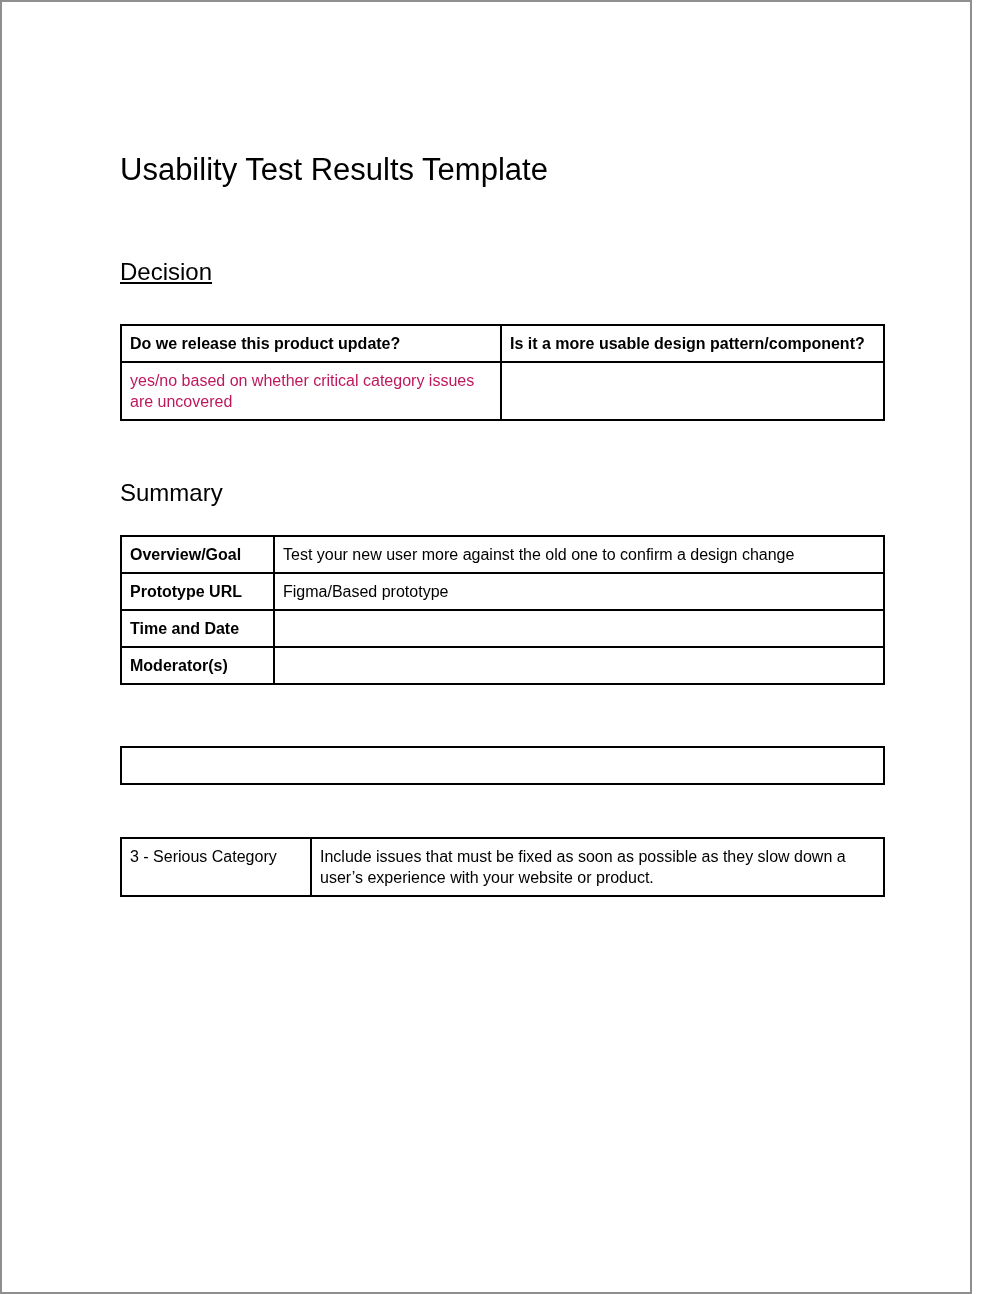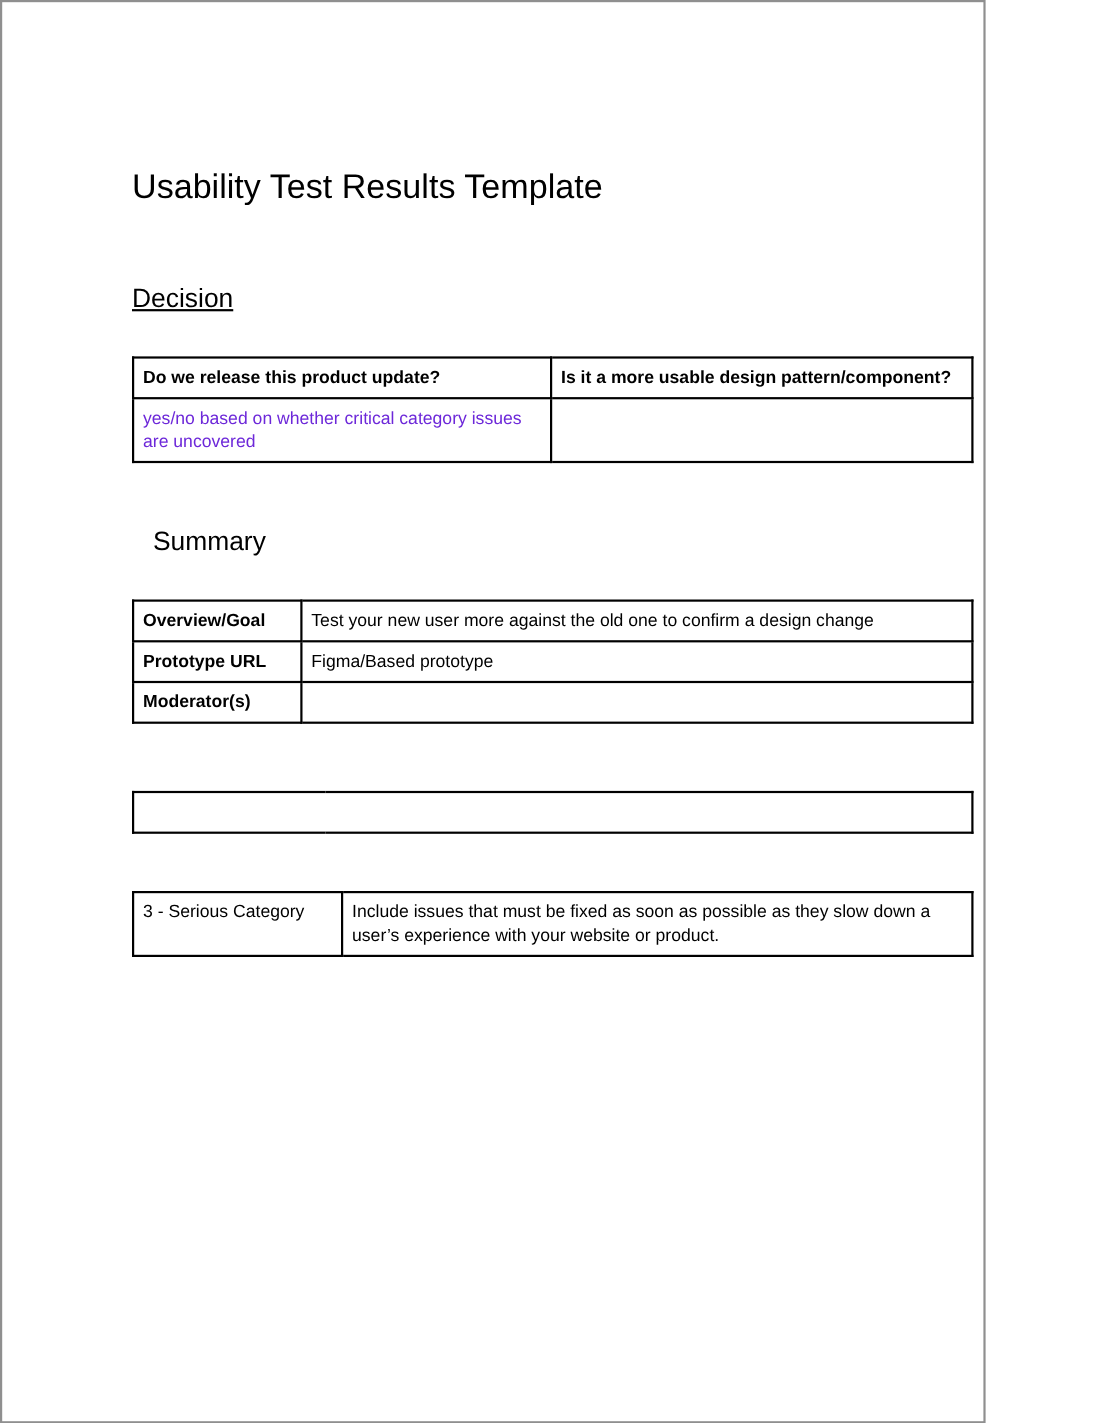--- a/index.html
+++ b/index.html
@@ -4,21 +4,21 @@
 <style>
   * { box-sizing: border-box; margin: 0; padding: 0; }
   html, body {
     width: 1000px;
     height: 1294px;
     background: #ffffff;
     font-family: "Liberation Sans", sans-serif;
     color: #000000;
   }
   .page {
-    width: 896px;
+    width: 972px;
     height: 1294px;
     border: 2px solid #8f8f8f;
     background: #ffffff;
     overflow: hidden;
   }
   .content {
     padding: 0 115px 0 118px;
   }
   .doc-title {
     margin-top: 150px;
@@ -27,53 +27,53 @@
     line-height: 36px;
     color: #000000;
   }
   .section-heading {
     font-size: 24px;
     font-weight: 400;
     line-height: 28px;
     color: #000000;
   }
   .h-decision   { margin-top: 70px; text-decoration: underline; }
-  .h-summary    { margin-top: 58px; margin-left: 19px; }
+  .h-summary    { margin-top: 58px; }
   .h-prioritize { margin-top: 59px; }
 
   table {
     border-collapse: collapse;
     width: 763px;
     table-layout: fixed;
   }
   td {
     border: 2px solid #000000;
     padding: 7px 8px;
     vertical-align: top;
     font-size: 16px;
     line-height: 21px;
     color: #000000;
     word-wrap: break-word;
   }
   .t-decision   { margin-top: 38px; }
-  .t-summary    { margin-top: 38px; padding-left: 36px; }
+  .t-summary    { margin-top: 28px; padding-left: 36px; }
   .t-critical   { margin-top: 61px; }
   .t-serious    { margin-top: 52px; }
 
   .t-decision col.c1 { width: 380px; }
   .t-decision col.c2 { width: 383px; }
   .t-summary  col.c1 { width: 153px; }
   .t-summary  col.c2 { width: 610px; }
   .t-critical col.c1 { width: 175px; }
   .t-critical col.c2 { width: 588px; }
   .t-serious  col.c1 { width: 190px; }
   .t-serious  col.c2 { width: 573px; }
 
   .bold { font-weight: 700; }
-  .placeholder { color: #6d28d9; }
+  .placeholder { color: #be185d; }
   .empty-row-cell { height: 37px; }
 </style>
 </head>
 <body>
 
 <div class="page">
   <div class="content">
 
     <h1 class="doc-title">Usability Test Results Template</h1>
 
@@ -106,20 +106,24 @@
       <tbody>
           <tr>
         <td class="bold">Overview/Goal</td>
         <td>Test your new user more against the old one to confirm a design change</td>
       </tr>
       <tr>
         <td class="bold">Prototype URL</td>
         <td>Figma/Based prototype</td>
       </tr>
       <tr>
+        <td class="bold">Time and Date</td>
+        <td></td>
+      </tr>
+      <tr>
         <td class="bold">Moderator(s)</td>
         <td></td>
       </tr>
     </tbody>
       </table>
 
 
     <table class="t-critical">
       <colgroup>
           <col class="c1">

